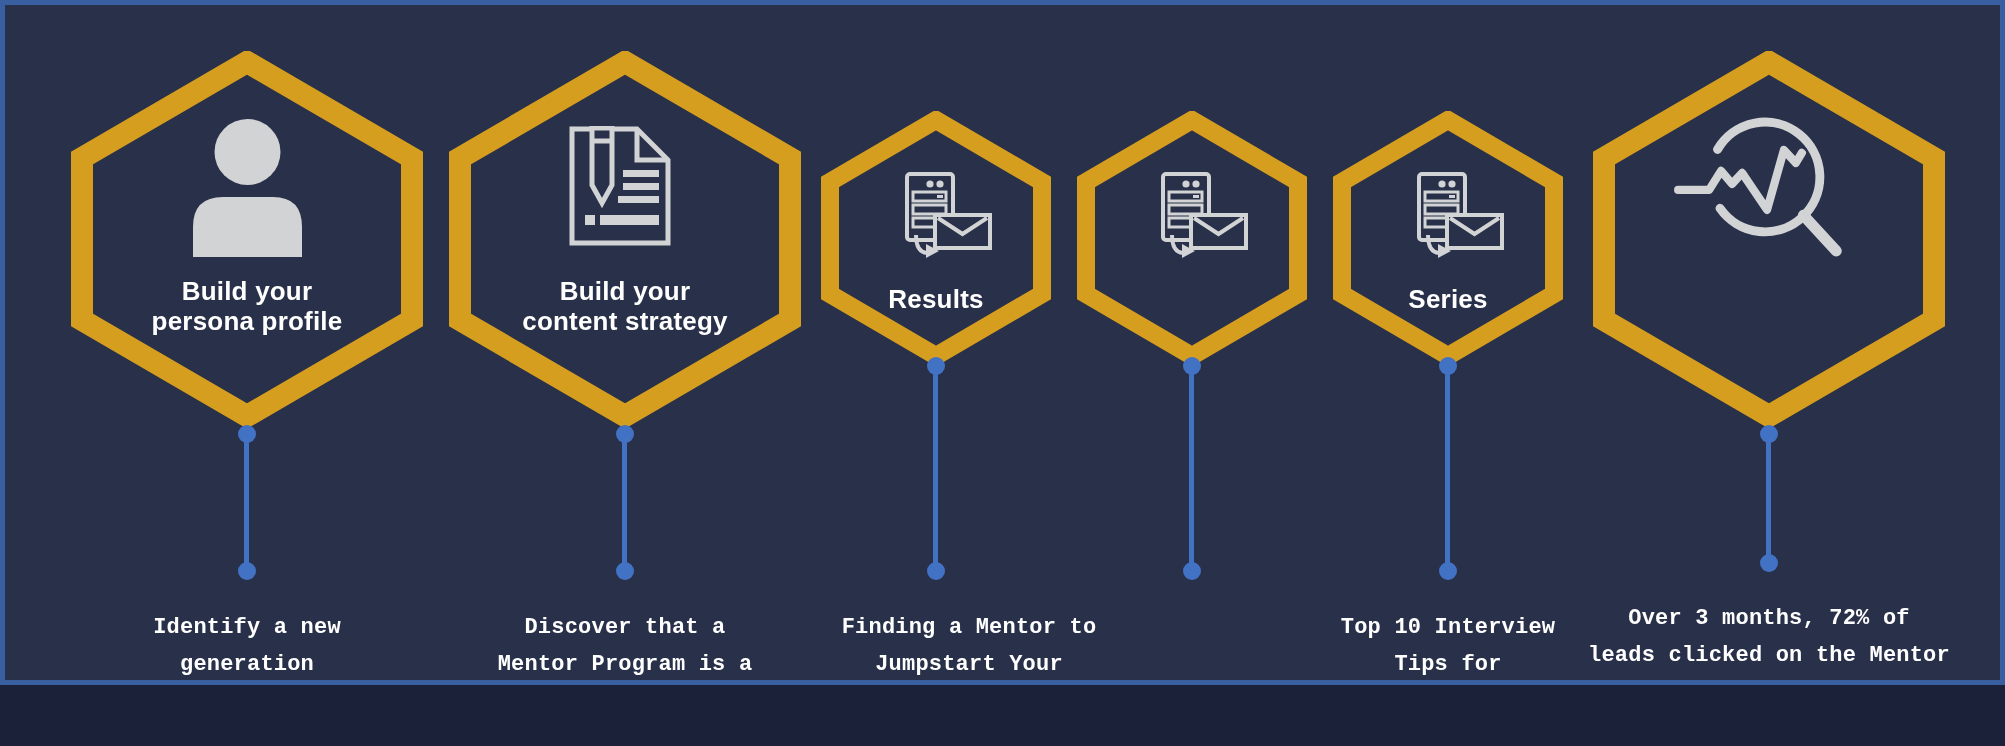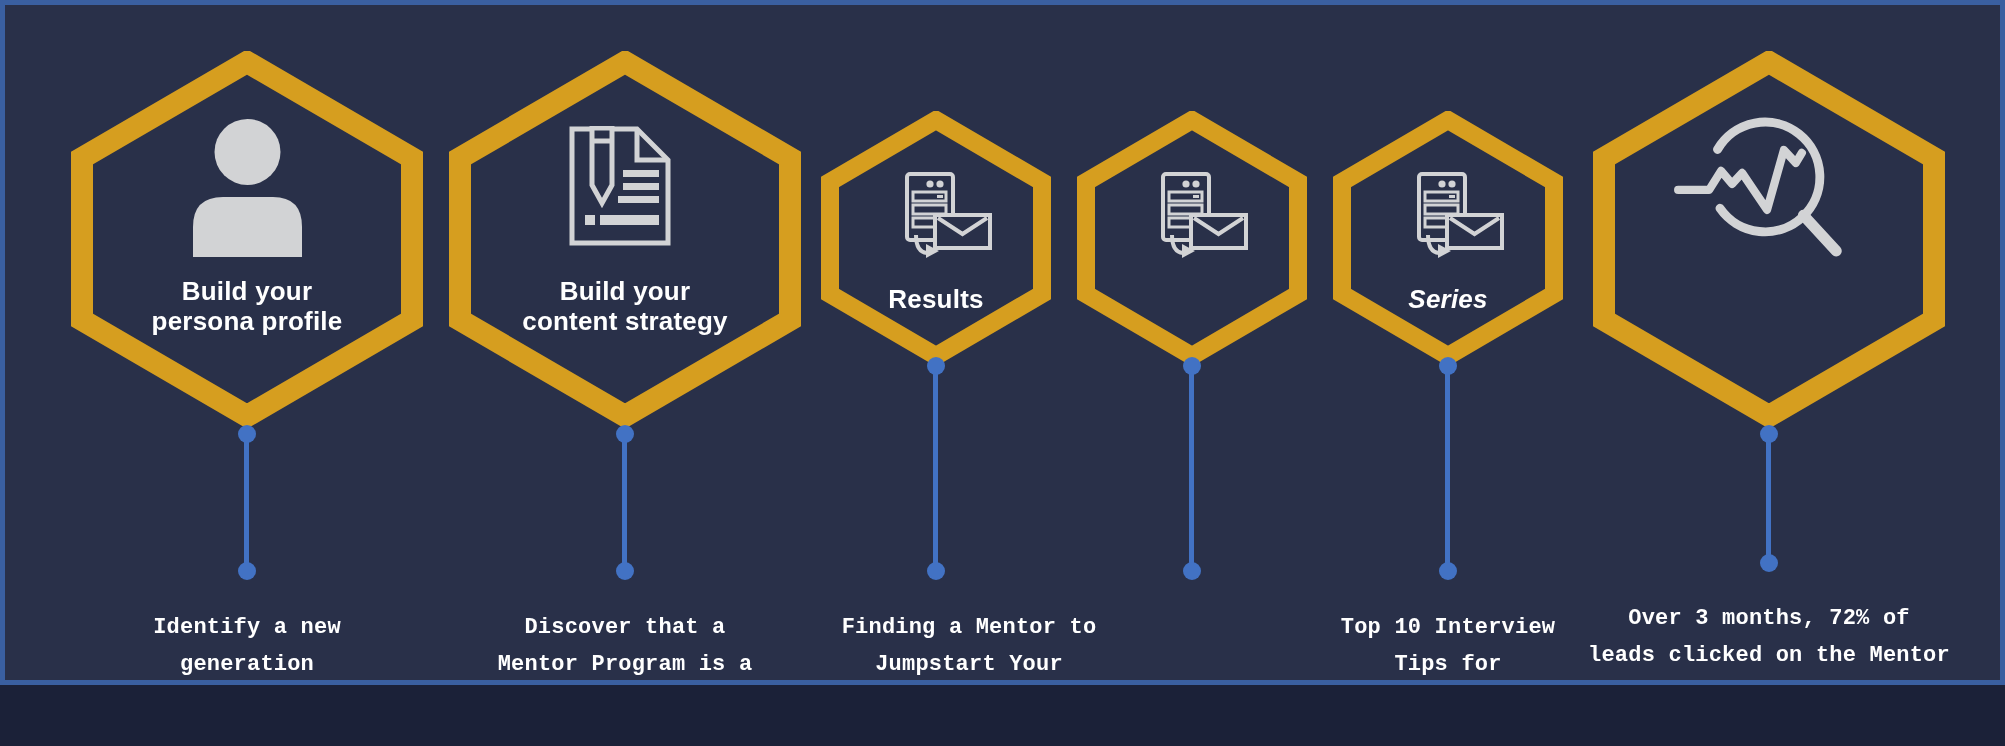--- a/index.html
+++ b/index.html
@@ -123,21 +123,21 @@
       <circle class="g-fill" cx="36" cy="13" r="3.6"></circle>
     <rect class="g-stroke" stroke-width="3" x="9" y="21" width="33" height="9"></rect>
     <rect class="g-fill" x="33" y="24" width="6" height="3"></rect>
     <rect class="g-stroke" stroke-width="3" x="9" y="34" width="33" height="9"></rect>
     <rect class="g-stroke" stroke-width="3" x="9" y="47" width="33" height="9"></rect>
     <path class="g-stroke" stroke-width="4" d="M12,64 Q12,81 23,82"></path>
     <polygon class="g-fill" points="22,73 35,80 22,87"></polygon>
     <rect class="navy-fill" stroke="var(--icon_gray,#D2D3D5)" stroke-width="4" x="31" y="44" width="55" height="33"></rect>
     <path class="g-stroke" stroke-width="4" d="M34,47 L58.5,63 L83,47"></path>
   </svg>
-  <div class="hex-label" style="left:1328px;top:279px;width:230px;font-style:italic;">Series</div>
+  <div class="hex-label" style="left:1328px;top:279px;width:230px;">Series</div>
   <div class="vline" style="left:1440px;top:361px;height:205px;"></div>
   <div class="dot" style="left:1434px;top:352px;"></div>
   <div class="dot" style="left:1434px;top:557px;"></div>
   <div class="caption" style="left:1263px;top:604px;width:360px;">Top 10 Interview
 Tips for
 Gen Z</div>
 
   <svg class="abs" style="left:1588px;top:46px;" width="352" height="376" viewBox="0 0 352 376">
     <polygon class="gold-stroke" stroke-width="22" points="176,11 341,107 341,269 176,365 11,269 11,107"></polygon>
   </svg>

